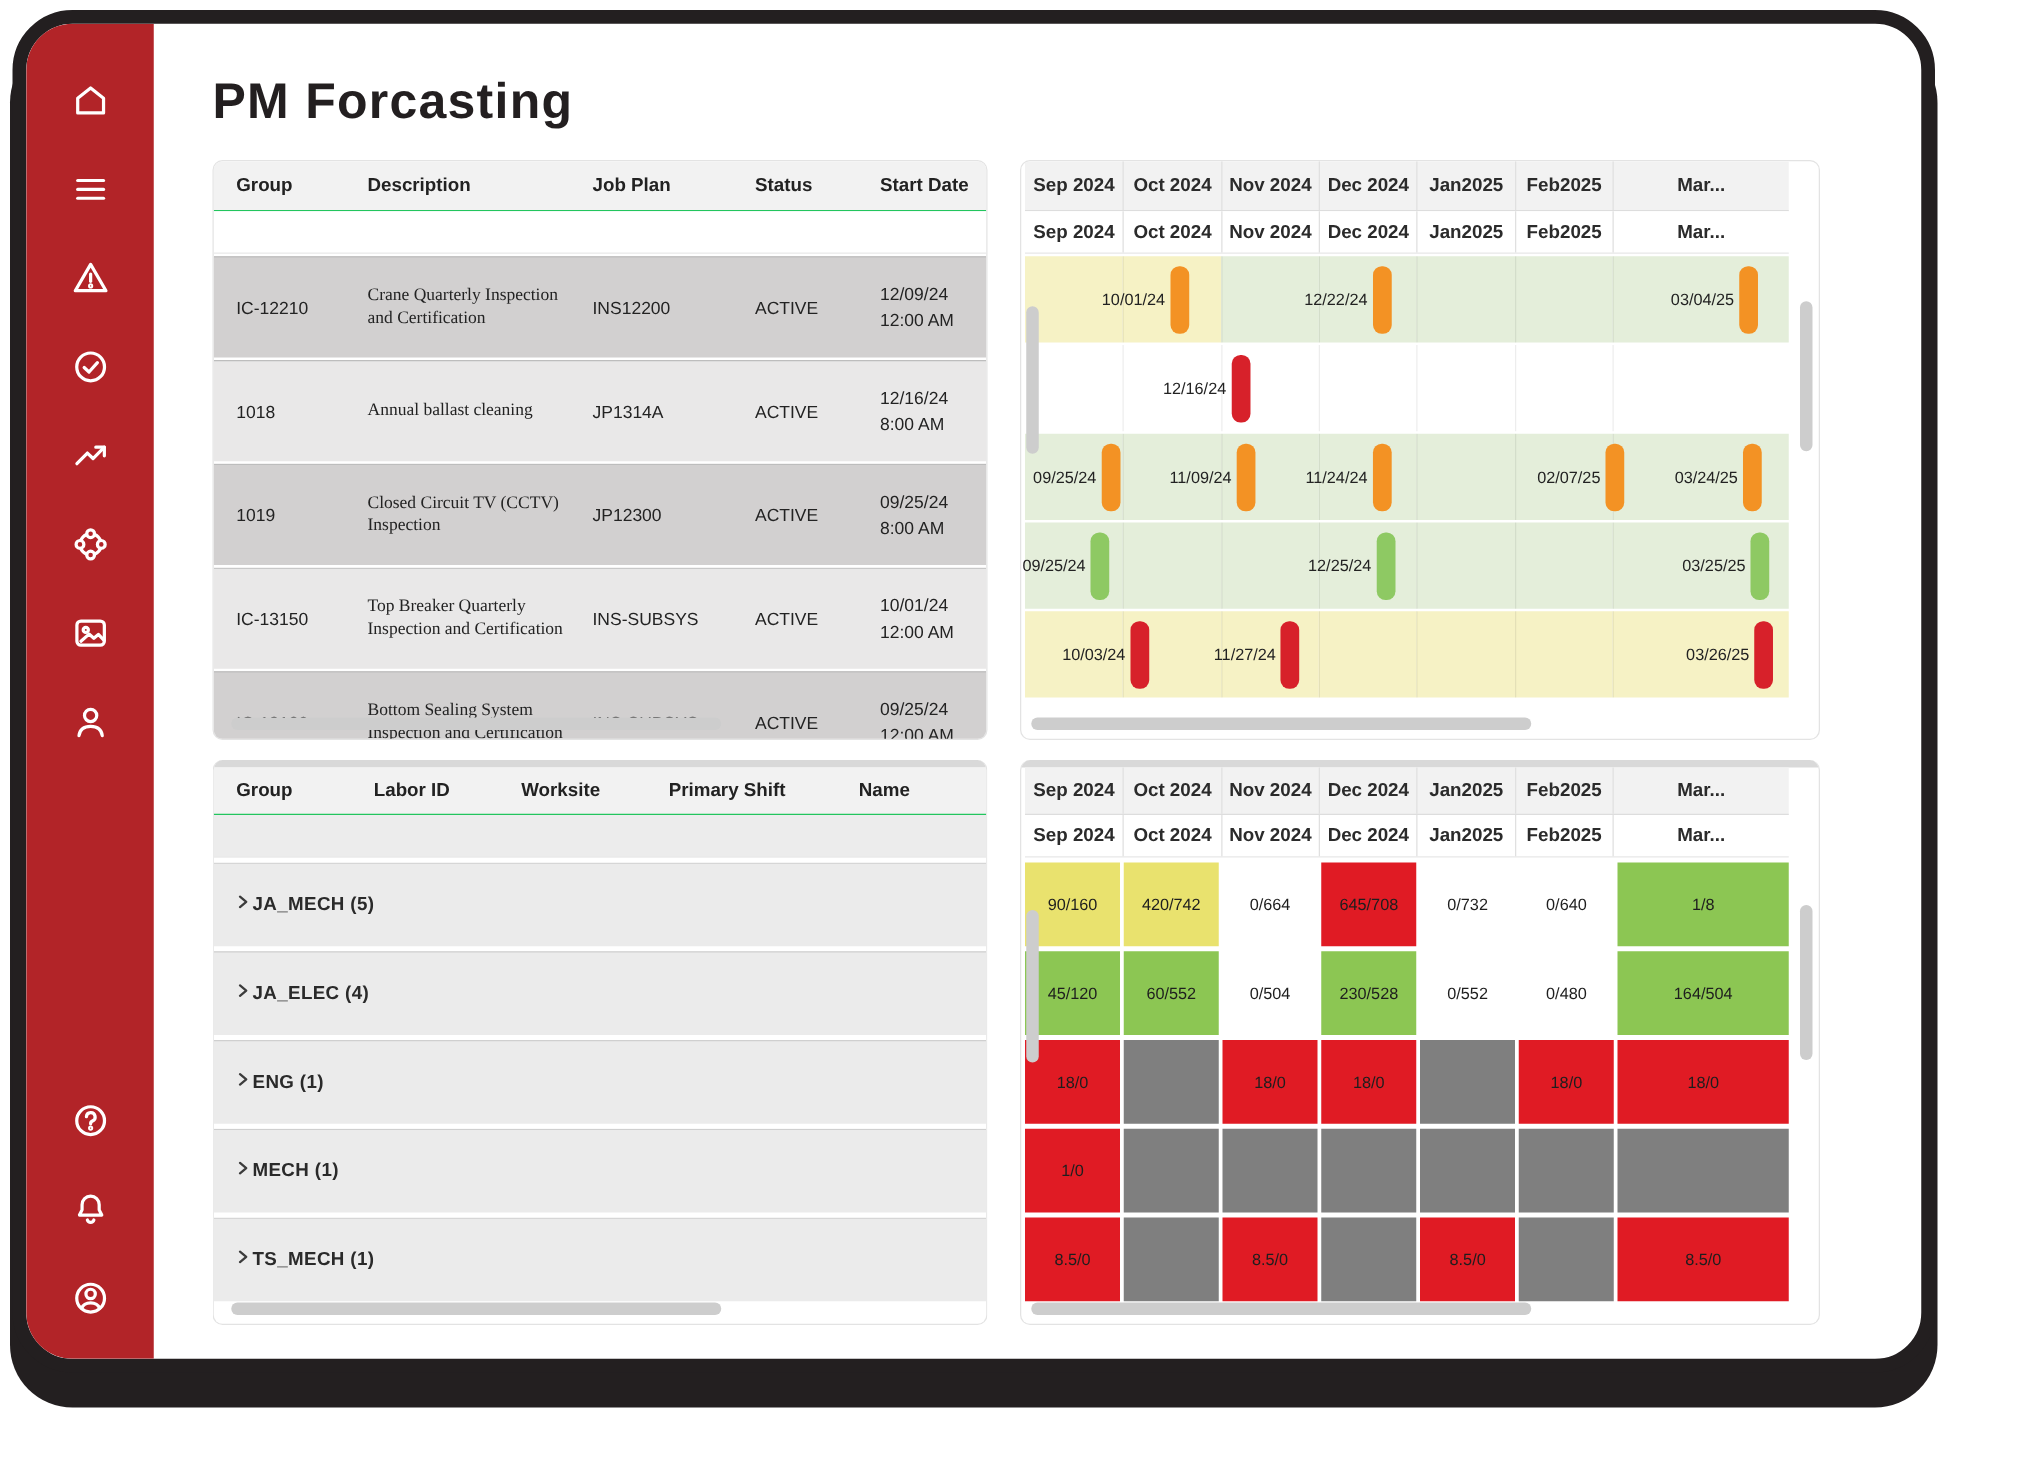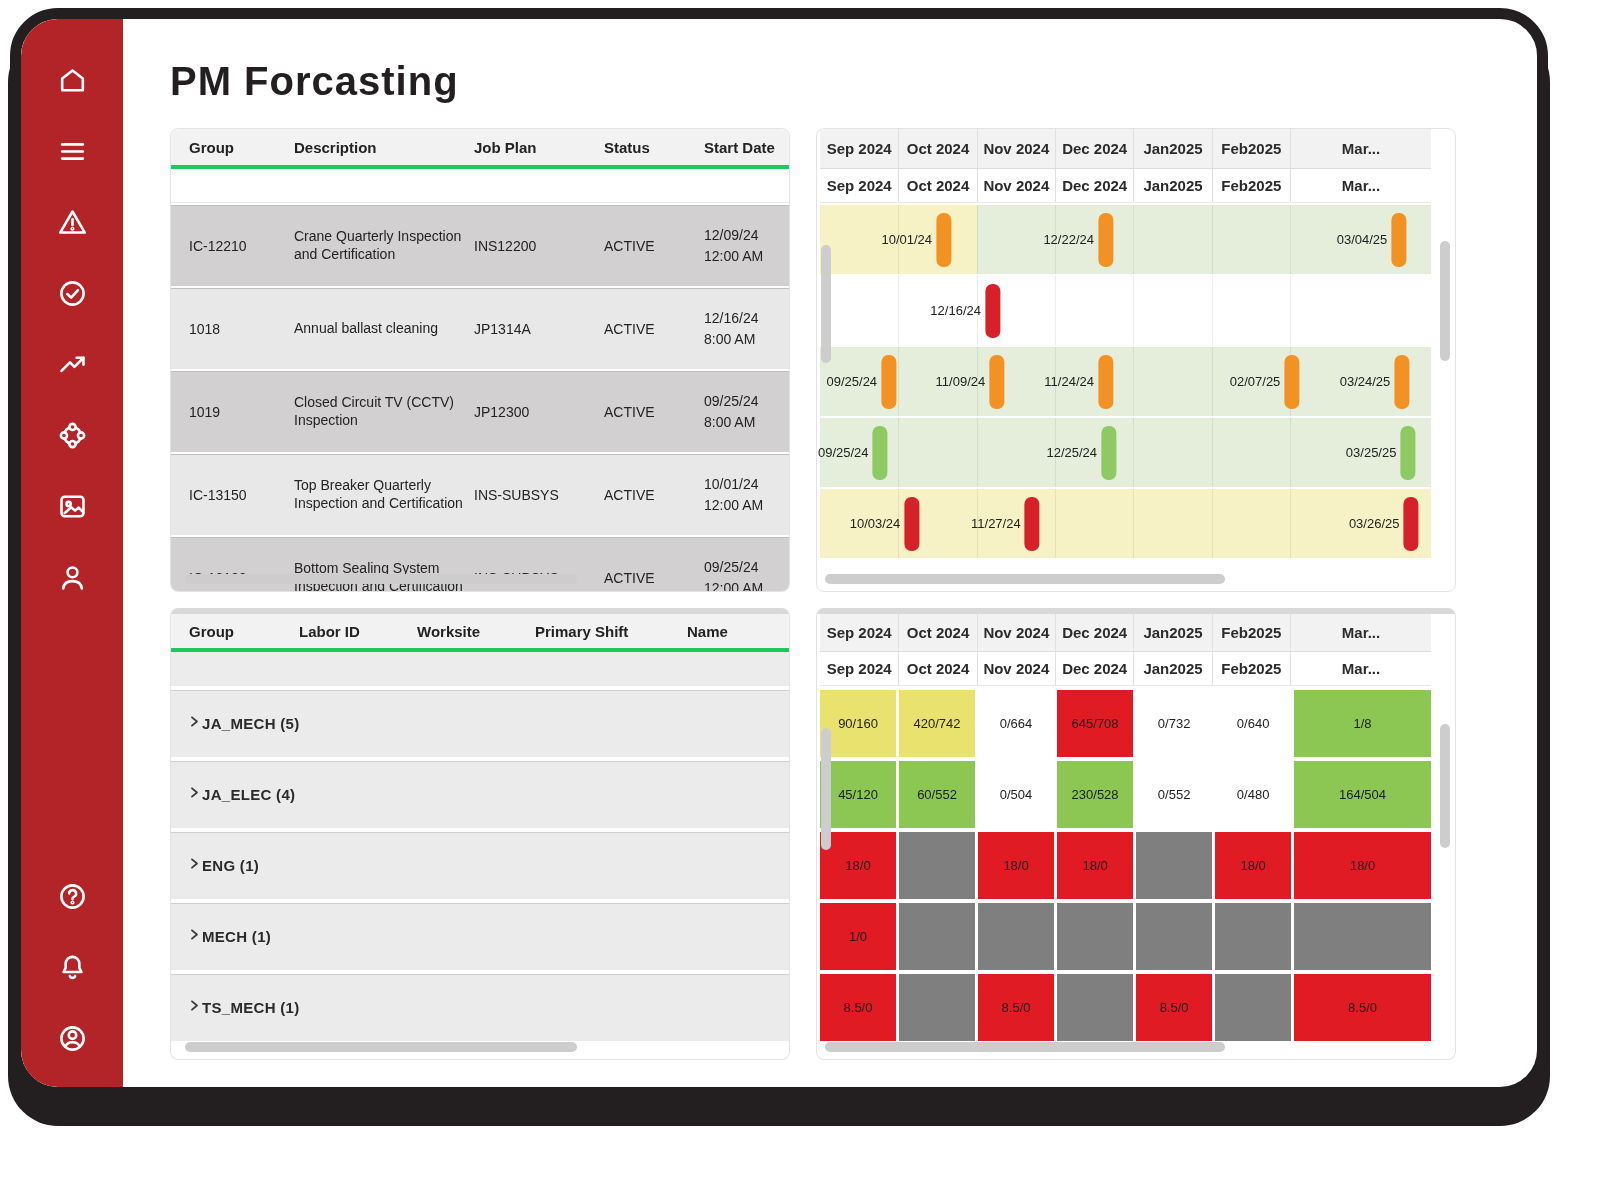--- a/index.html
+++ b/index.html
@@ -32,34 +32,34 @@
   .panels {
     display:grid; grid-template-columns:620px 640px; grid-template-rows:464px 452px;
     column-gap:26px; row-gap:16px;
   }
   .panel { position:relative; background:#fff; border:1px solid #e3e3e3; border-radius:8px; overflow:hidden; }
   .panel.has-strip { border-top:none; }
   .top-strip { height:6px; background:#d9d9d9; }
 
   
   .thead { display:grid; align-items:center; background:#f2f2f2; font-weight:bold; font-size:15px; color:#222;
-           border-bottom:4px solid #22c55e; padding-left:18px; }
+           border-bottom:1px solid #22c55e; padding-left:18px; }
   .thead-top { grid-template-columns:105px 180px 130px 100px auto; height:40px; }
   .thead-bot { grid-template-columns:110px 118px 118px 152px auto; height:38px; }
   .blank-row { height:34px; background:#fff; border-bottom:1px solid #e9e9e9; }
   .blank-row.gray { background:#ececec; }
 
   .trow {
     display:grid; grid-template-columns:105px 180px 130px 100px auto; align-items:center;
     height:81px; margin-top:2px; padding-left:18px; font-size:14px; color:#232323;
     box-shadow:inset 0 1px 0 #bdbdbd; cursor:pointer;
   }
   .trow.dark  { background:#d2d0d0; }
   .trow.light { background:#e9e8e8; }
-  .trow .desc { line-height:1.25; padding-right:8px; }
+  .trow .desc { line-height:1.25; padding-right:8px;font-family:Liberation Serif, serif; }
   .trow .dt div { line-height:1.45; }
 
   .grow {
     height:67px; margin-top:4px; background:#ebebeb; box-shadow:inset 0 1px 0 #cfcfcf;
     display:flex; align-items:center; padding-left:16px; cursor:pointer;
   }
   .grow .chev svg { width:15px; height:15px; stroke:#3c3c3c; stroke-width:2.2; fill:none; stroke-linecap:round; stroke-linejoin:round; }
   .grow .glabel { font-size:15px; font-weight:bold; color:#2a2a2a; letter-spacing:0.3px; }
 
   

